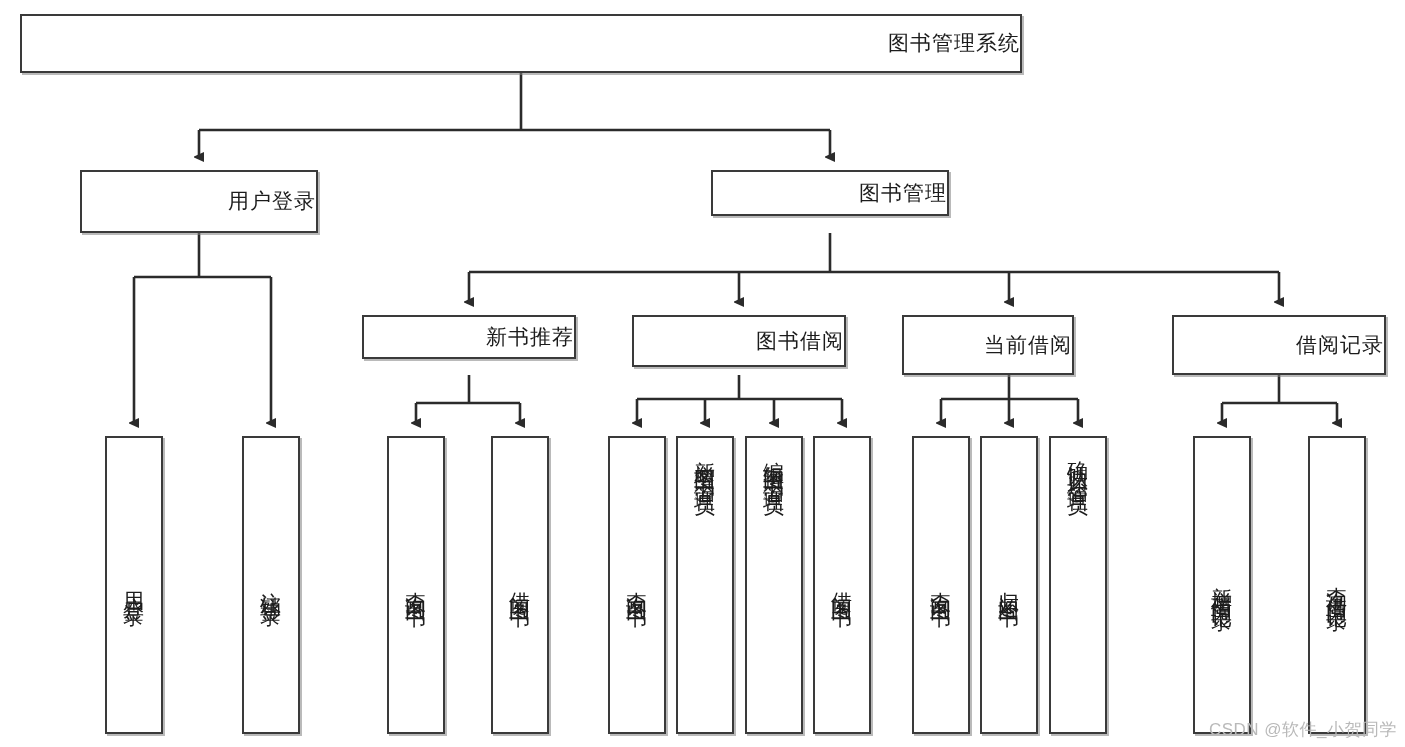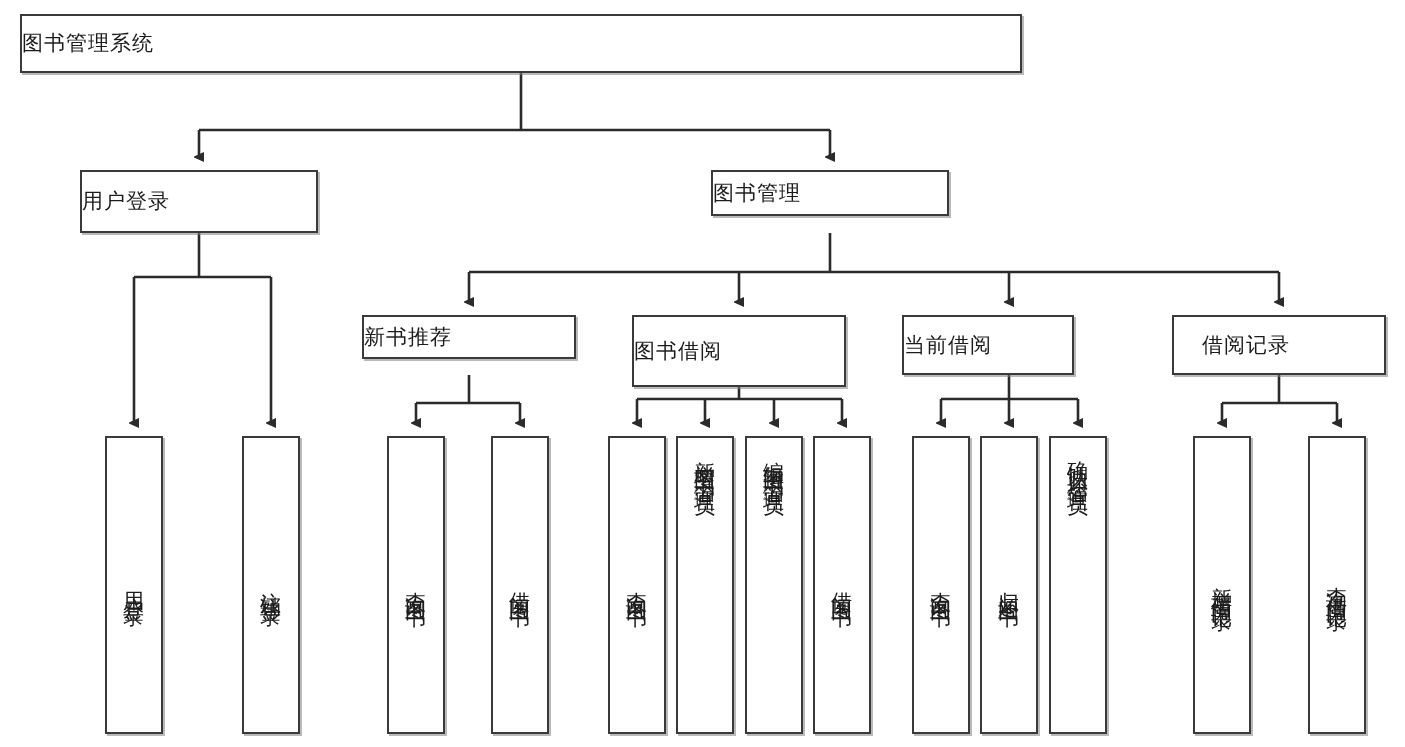--- a/index.html
+++ b/index.html
@@ -25,21 +25,21 @@
     height: 747px;
   }
   .node-box {
     position: absolute;
     box-sizing: border-box;
     background: #ffffff;
     border: 2px solid #3a3a3a;
     box-shadow: 2px 2px 0 rgba(130,130,130,0.55);
     display: flex;
     align-items: center;
-    justify-content: flex-start;
+    justify-content: flex-end;
   }
   .node-label {
     color: #1c1c1c;
     font-size: 21px;
     line-height: 1.25;
     letter-spacing: 1px;
     white-space: nowrap;
     text-align: center;
   }
   .node-box.leaf {
@@ -132,21 +132,21 @@
   <div class="node-box" style="left:80px; top:170px; width:238px; height:63px;">
     <span class="node-label">用户登录</span>
   </div>
   <div class="node-box" style="left:711px; top:170px; width:238px; height:46px;">
     <span class="node-label">图书管理</span>
   </div>
 
   <div class="node-box" style="left:362px; top:315px; width:214px; height:44px;">
     <span class="node-label">新书推荐</span>
   </div>
-  <div class="node-box" style="left:632px; top:315px; width:214px; height:72px;">
+  <div class="node-box" style="left:632px; top:315px; width:214px; height:52px;">
     <span class="node-label">图书借阅</span>
   </div>
   <div class="node-box" style="left:902px; top:315px; width:172px; height:60px;">
     <span class="node-label">当前借阅</span>
   </div>
   <div class="node-box" style="left:1172px; top:315px; width:214px; height:60px;padding-left:28px;">
     <span class="node-label">借阅记录</span>
   </div>
 
   <div class="node-box leaf centered" style="left:105px; top:436px; width:58px; height:298px;">
@@ -186,14 +186,15 @@
     <span class="node-label">确认归还（管理员）</span>
   </div>
 
   <div class="node-box leaf centered" style="left:1193px; top:436px; width:58px; height:298px;">
     <span class="node-label">新增借阅记录</span>
   </div>
   <div class="node-box leaf centered" style="left:1308px; top:436px; width:58px; height:298px;">
     <span class="node-label">查询借阅记录</span>
   </div>
 
+  <div class="watermark">CSDN @软件_小贺同学</div>
 
 </div>
 
 </body></html>

